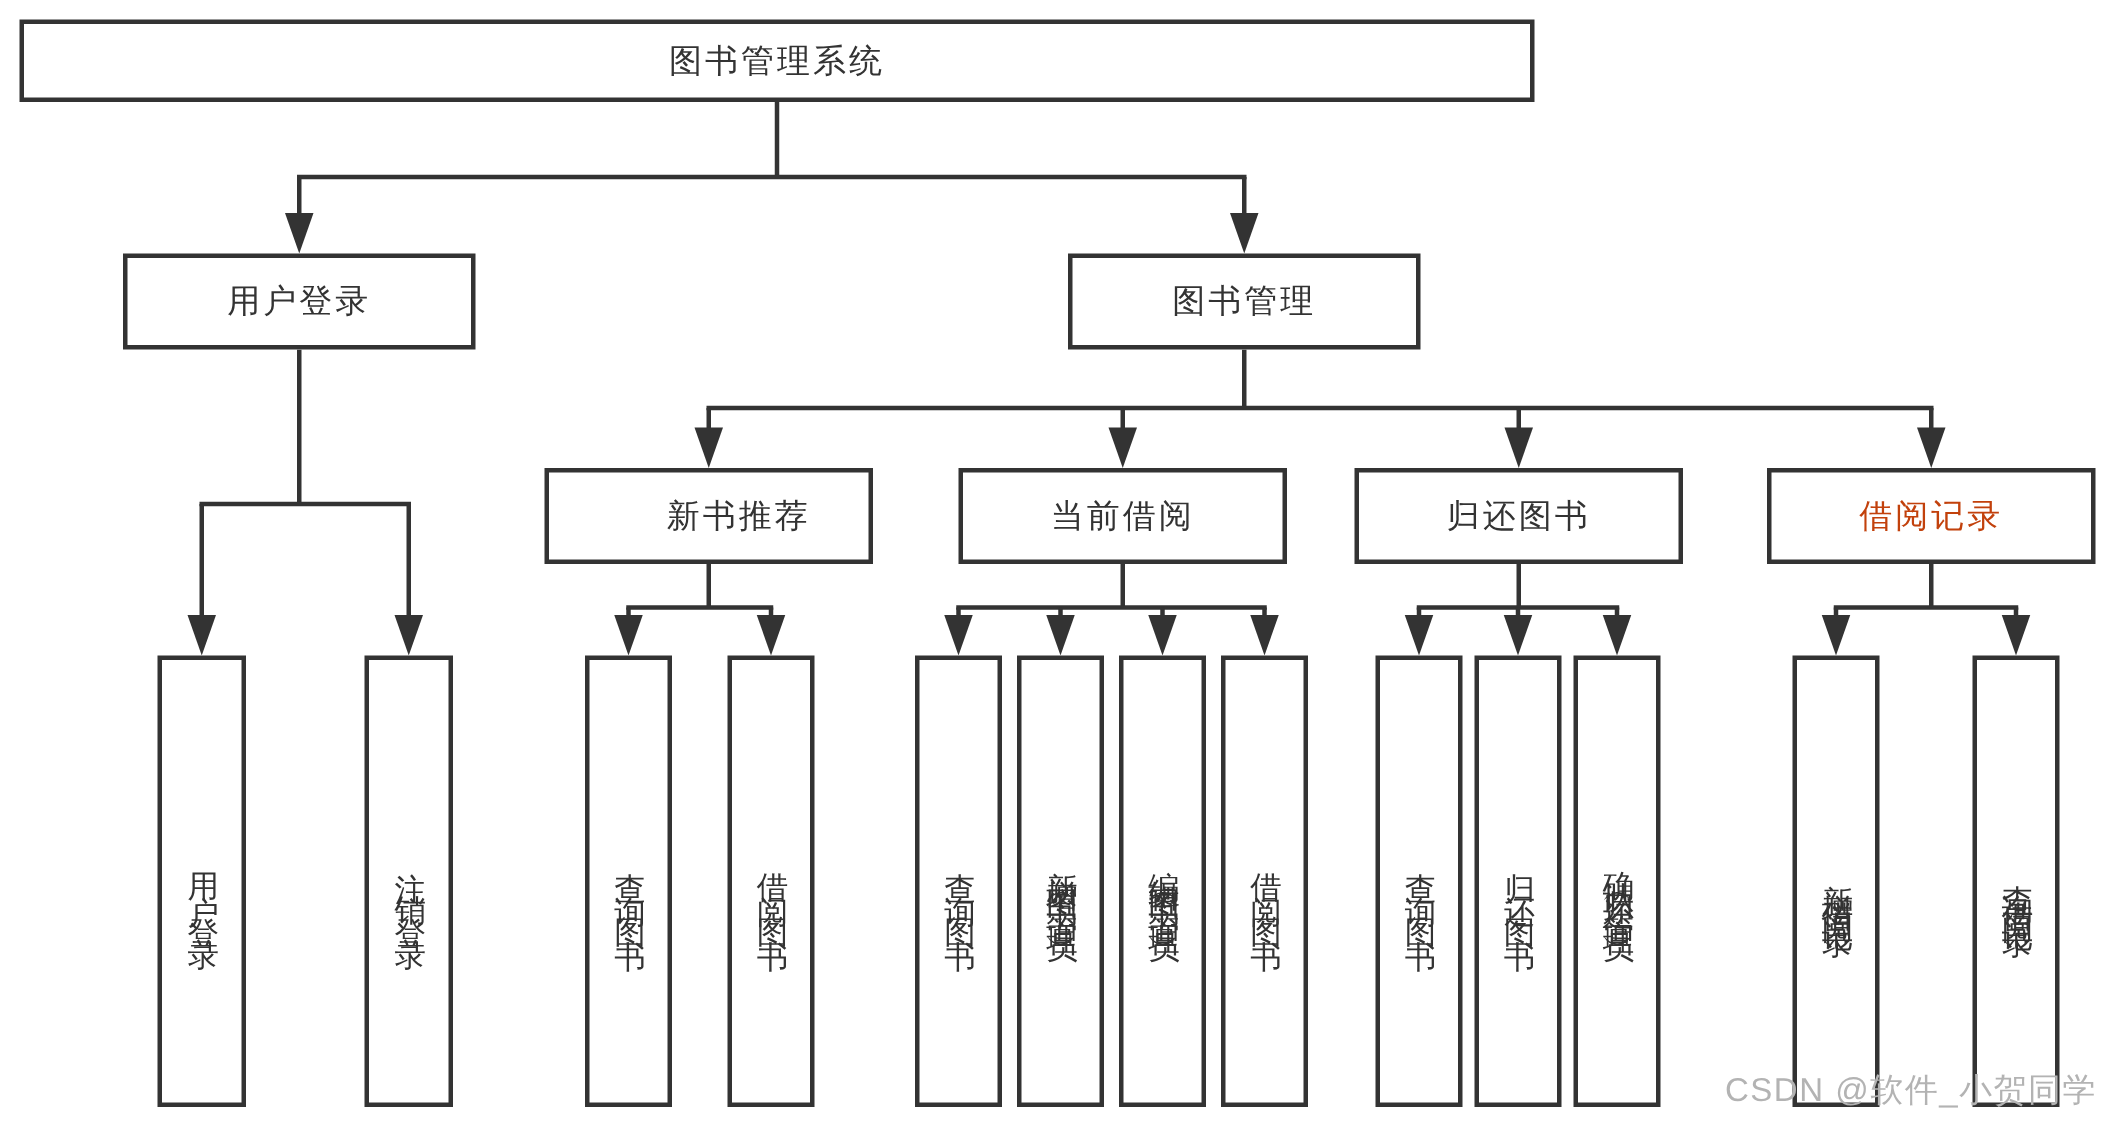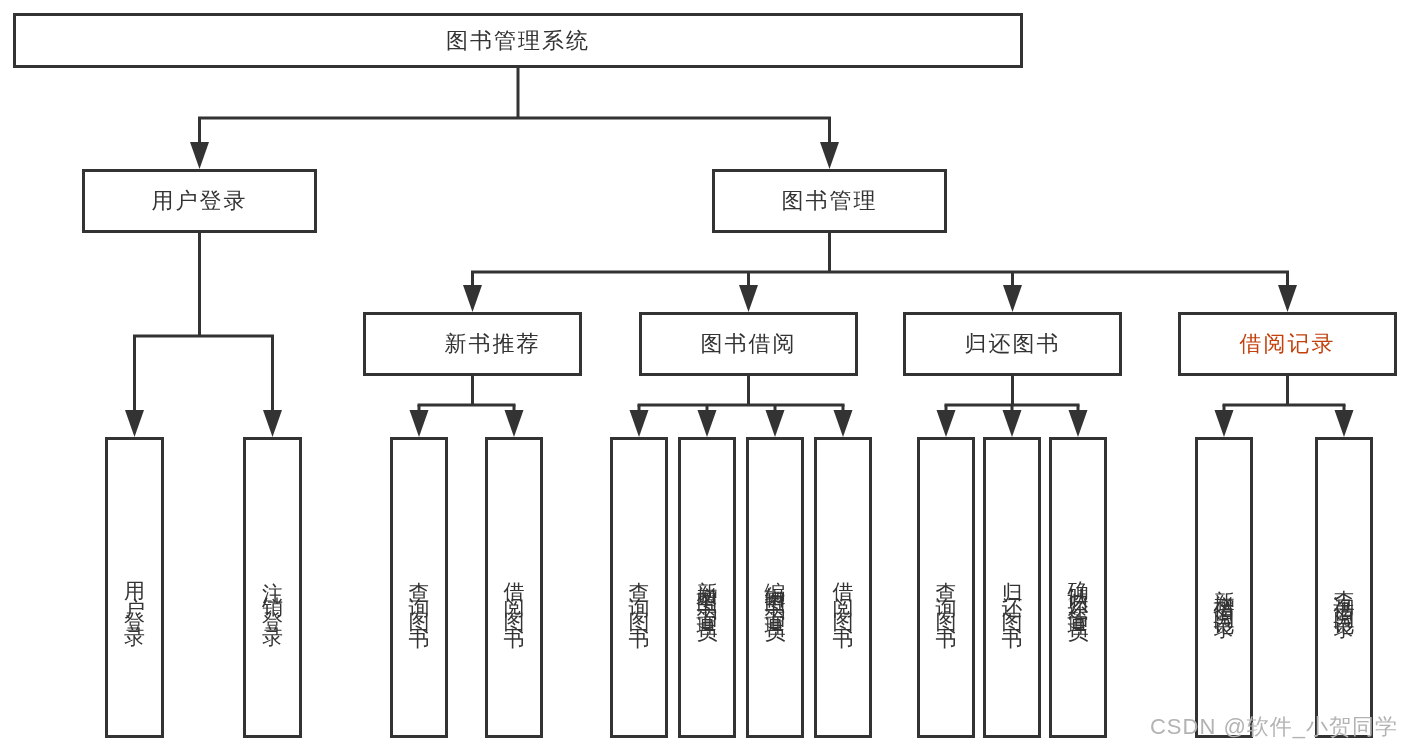--- a/index.html
+++ b/index.html
@@ -132,21 +132,21 @@
       <div class="node h" style="left: 82px; top: 169px; width: 235px; height: 64px; border-color: rgb(51, 51, 51); background: rgb(255, 255, 255);">
         <span class="label" style="color: rgb(51, 51, 51);">用户登录</span>
       </div>
       <div class="node h" style="left: 712px; top: 169px; width: 235px; height: 64px; border-color: rgb(51, 51, 51); background: rgb(255, 255, 255);">
         <span class="label" style="color: rgb(51, 51, 51);">图书管理</span>
       </div>
       <div class="node h" style="left: 363px; top: 312px; width: 219px; height: 64px; border-color: rgb(51, 51, 51); background: rgb(255, 255, 255); padding-left: 40px;">
         <span class="label" style="color: rgb(51, 51, 51);">新书推荐</span>
       </div>
       <div class="node h" style="left: 639px; top: 312px; width: 219px; height: 64px; border-color: rgb(51, 51, 51); background: rgb(255, 255, 255);">
-        <span class="label" style="color: rgb(51, 51, 51);">图书借阅</span>
+        <span class="label" style="color: rgb(51, 51, 51);">当前借阅</span>
       </div>
       <div class="node h" style="left: 903px; top: 312px; width: 219px; height: 64px; border-color: rgb(51, 51, 51); background: rgb(255, 255, 255);">
         <span class="label" style="color: rgb(51, 51, 51);">归还图书</span>
       </div>
       <div class="node h" style="left: 1178px; top: 312px; width: 219px; height: 64px; border-color: rgb(51, 51, 51); background: rgb(255, 255, 255);">
         <span class="label" style="color: #c2410c;">借阅记录</span>
       </div>
       <div class="node v" style="left: 105px; top: 437px; width: 59px; height: 301px; border-color: rgb(51, 51, 51); background: rgb(255, 255, 255);">
         <span class="label ls-loose" style="color: rgb(51, 51, 51);">用户登录</span>
       </div>

